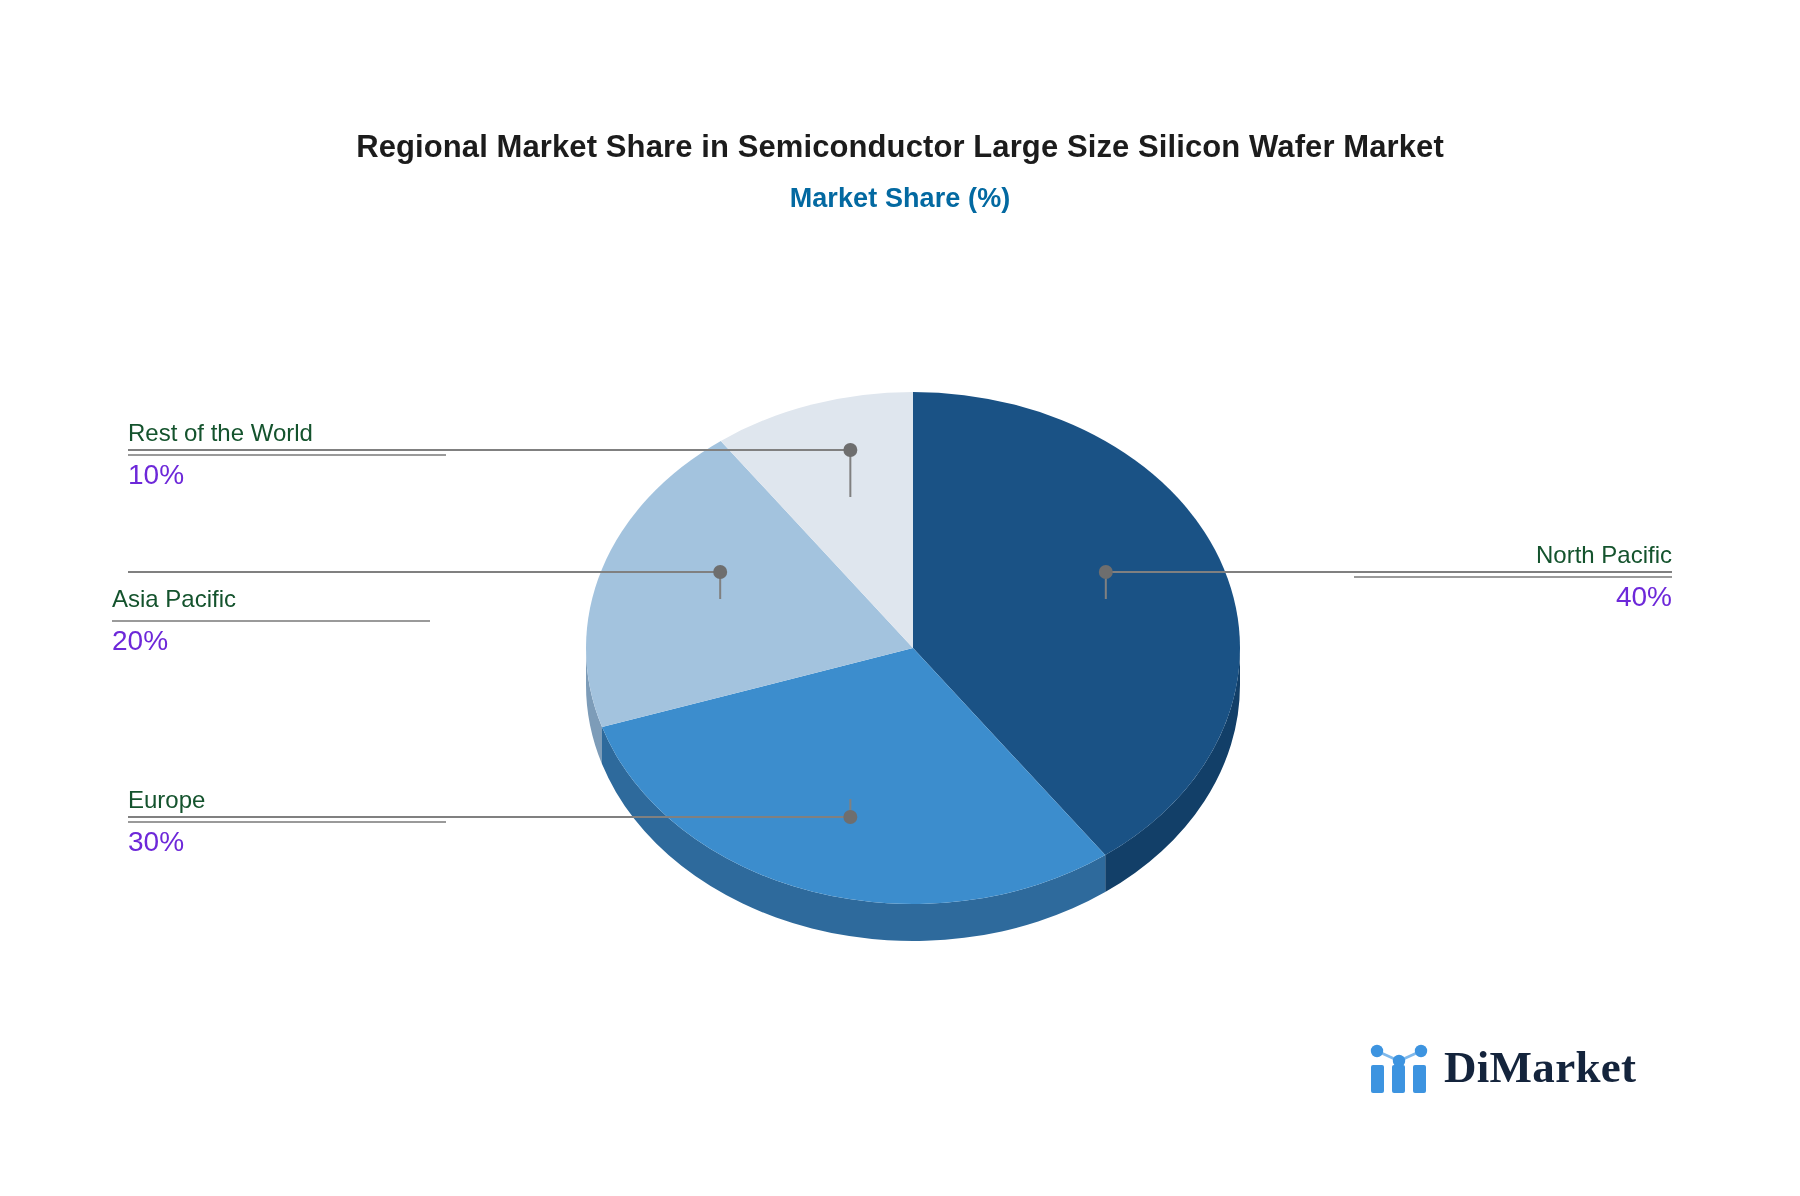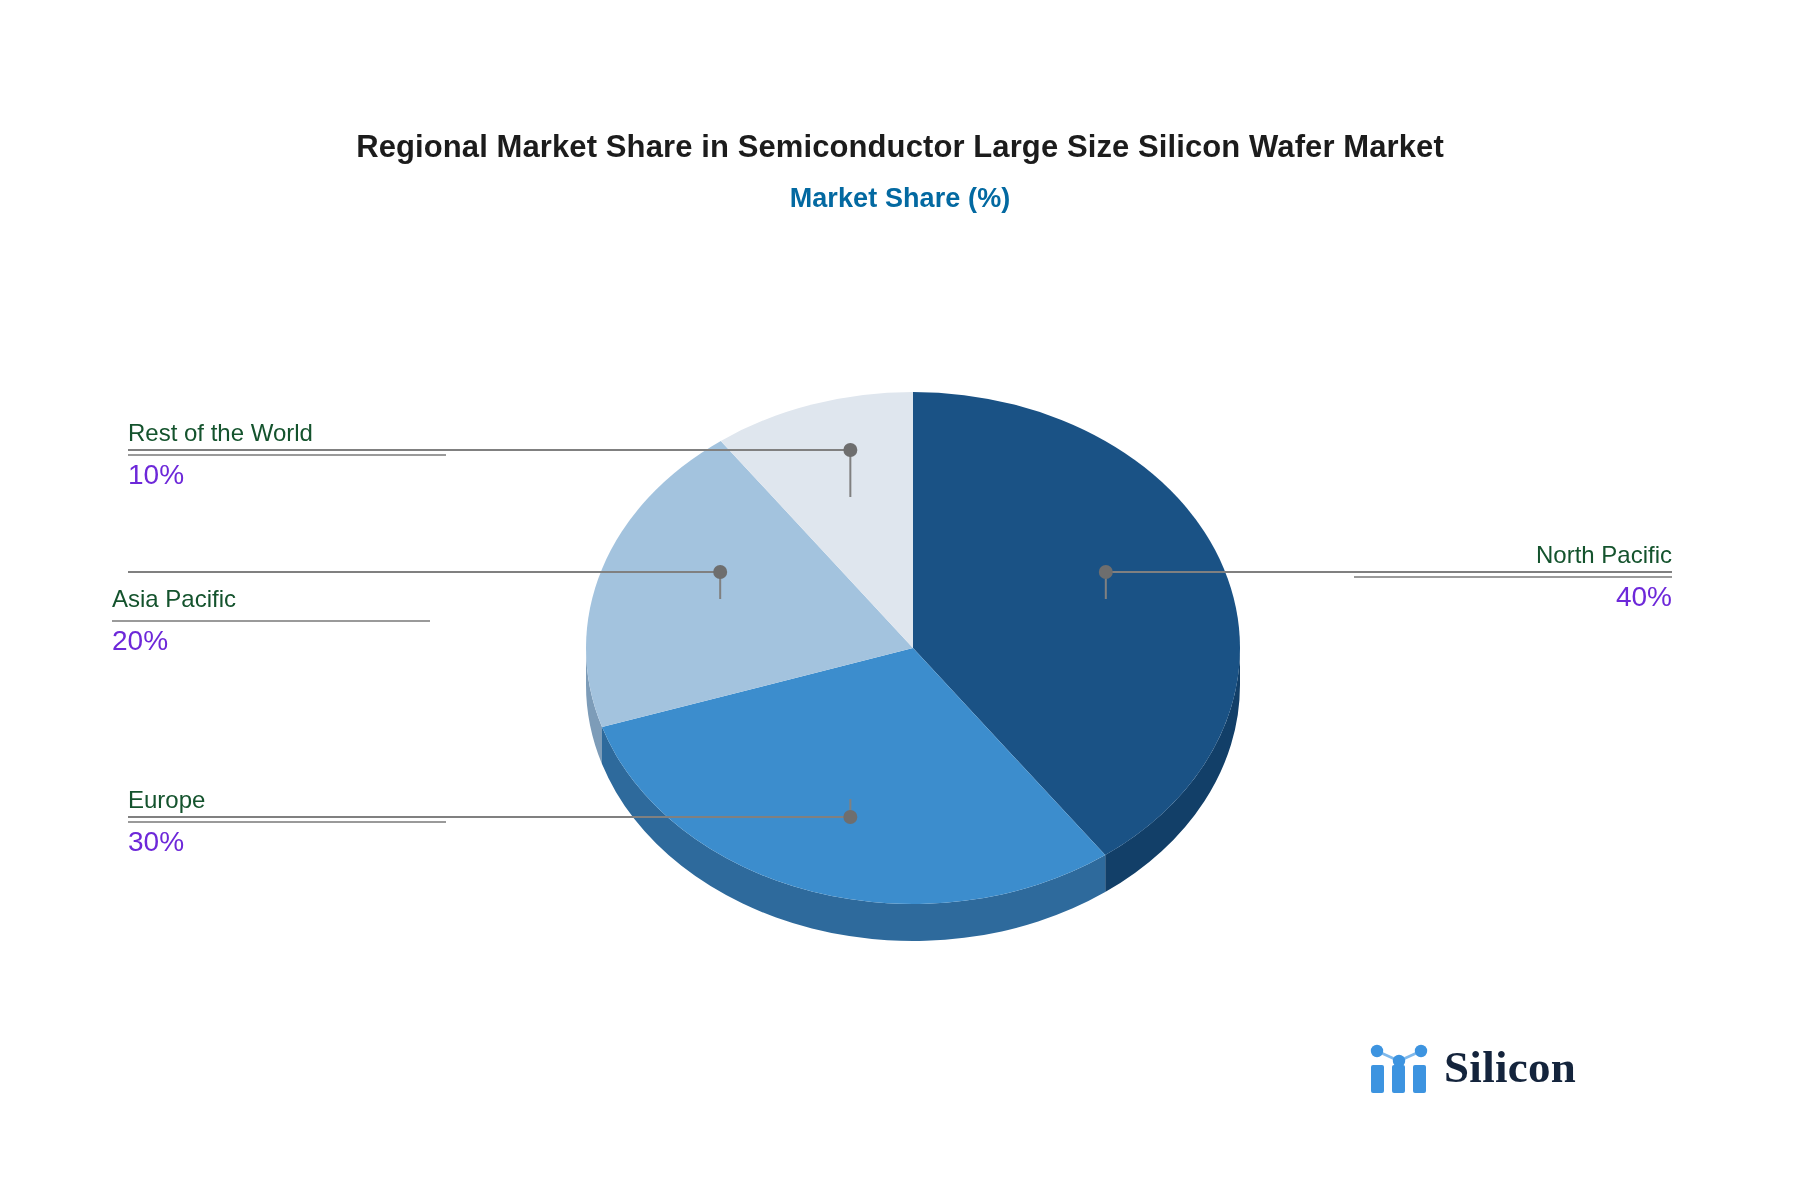--- a/index.html
+++ b/index.html
@@ -159,16 +159,16 @@
     <svg class="logo-mark" width="62" height="54" viewBox="0 0 62 54">
       <line x1="9" y1="11" x2="31" y2="21" stroke="#7fb9ec" stroke-width="2.6"></line>
       <line x1="31" y1="21" x2="53" y2="11" stroke="#7fb9ec" stroke-width="2.6"></line>
       <rect x="3" y="25" width="13" height="28" rx="2" fill="#3d94e0"></rect>
       <rect x="24" y="25" width="13" height="28" rx="2" fill="#3d94e0"></rect>
       <rect x="45" y="25" width="13" height="28" rx="2" fill="#3d94e0"></rect>
       <circle cx="9" cy="11" r="6.2" fill="#3d94e0"></circle>
       <circle cx="31" cy="21" r="6.2" fill="#3d94e0"></circle>
       <circle cx="53" cy="11" r="6.2" fill="#3d94e0"></circle>
     </svg>
-    <span class="logo-text">Silicon</span>
+    <span class="logo-text">DiMarket</span>
   </div>
 
 </div>
 
 </body></html>

